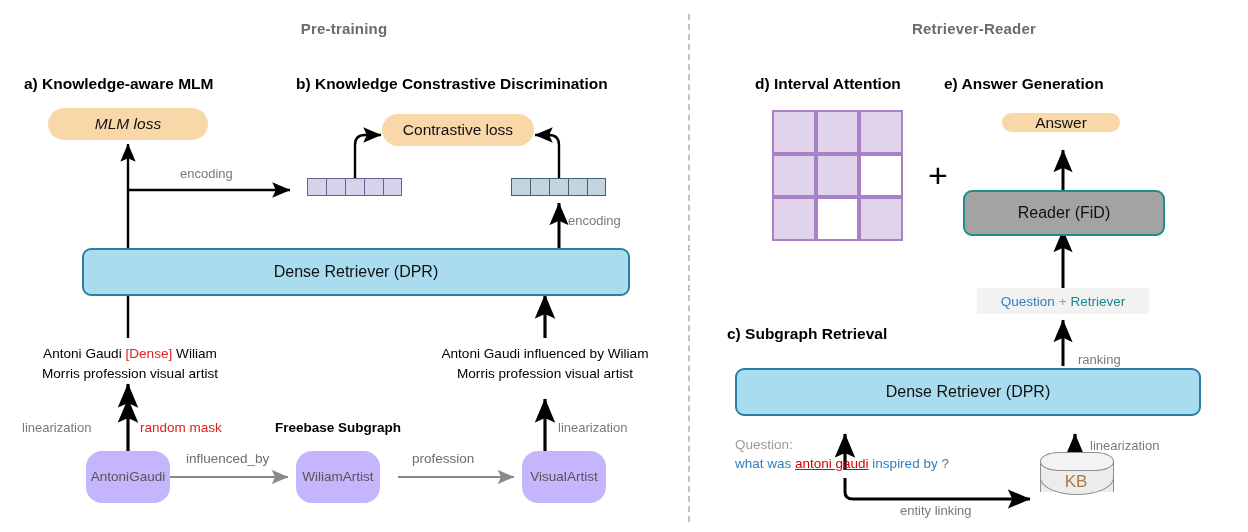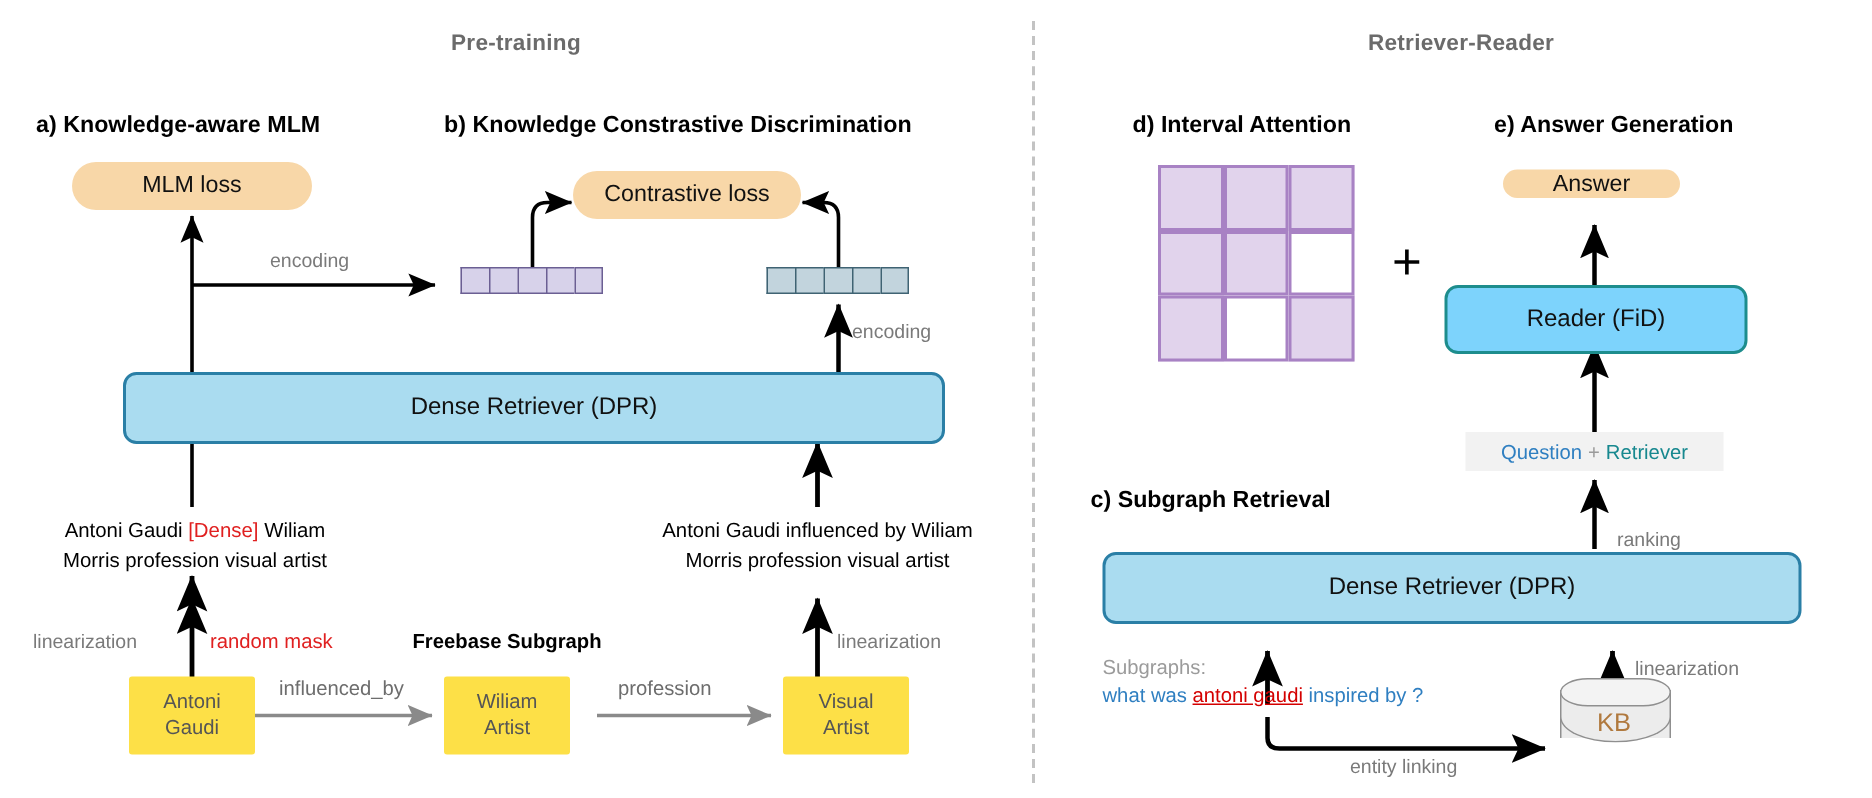--- a/index.html
+++ b/index.html
@@ -31,39 +31,39 @@
     display:flex;align-items:center;justify-content:center;
     font-size:15.5px;color:#111;white-space:nowrap;
   }
 
   
   .module{
     display:flex;align-items:center;justify-content:center;
     border-radius:9px;font-size:16px;color:#111;white-space:nowrap;
   }
   .module.dpr{background:#aadcf0;border:2px solid #2a7fa6;}
-  .module.reader{background:#7dd3fc;border:2px solid #1d8d8d;}
+  .module.reader{background:#a3a3a3;border:2px solid #1d8d8d;}
 
   
   .vector{display:flex;}
   .vector .cell{box-sizing:border-box;}
   .vector.purple .cell{background:#d7d2ea;border:1.5px solid #6b5f93;border-right-width:0;}
   .vector.purple .cell:last-child{border-right-width:1.5px;}
   .vector.blue .cell{background:#c2d4dd;border:1.5px solid #3f6373;border-right-width:0;}
   .vector.blue .cell:last-child{border-right-width:1.5px;}
 
   
   .matrix{display:grid;grid-template-columns:repeat(3,1fr);grid-template-rows:repeat(3,1fr);}
   .matrix .mcell{box-sizing:border-box;border:2px solid #a882c4;background:#ffffff;}
   .matrix .mcell.on{background:#e1d3ec;}
 
   
   .node{
-    background:#fde047;border-radius:2px;
-    display:flex;flex-direction:column;align-items:center;justify-content:center;
+    background:#c4b5fd;border-radius:16px;
+    display:flex;flex-direction:row;align-items:center;justify-content:center;
     font-size:13.5px;color:#555;line-height:1.25;white-space:nowrap;
   }
 
   
   .lbl{font-size:13px;color:#7a7a7a;white-space:nowrap;}
   .lbl-red{font-size:13.5px;color:#e02020;white-space:nowrap;}
   .lbl-bold{font-size:13.5px;font-weight:bold;color:#000;white-space:nowrap;}
 
   
   .sent{font-size:13.6px;color:#000;line-height:1.5;text-align:center;white-space:nowrap;}
@@ -186,21 +186,21 @@
   </g>
 </svg>
 
 <div class="abs section-title ctr" style="left:0;top:20px;width:688px;">Pre-training</div>
 <div class="abs section-title ctr" style="left:700px;top:20px;width:548px;">Retriever-Reader</div>
 
 <div class="abs divider" style="left:688px;top:14px;height:508px;"></div>
 
 <div class="abs panel-title" style="left:24px;top:75px;">a) Knowledge-aware MLM</div>
 
-<div class="abs pill" style="left:48px;top:108px;width:160px;height:32px;">
+<div class="abs pill" style="left:48px;top:108px;width:160px;height:32px;font-style:italic;">
   <span>MLM loss</span>
 </div>
 
 <div class="abs lbl" style="left:180px;top:166px;">encoding</div>
 
 <div class="abs sent" style="left:8px;top:344px;width:244px;">
   <span>Antoni Gaudi </span><span class="mask">[Dense]</span><span> Wiliam</span><br>
   <span>Morris profession visual artist</span>
 </div>
 
@@ -270,21 +270,21 @@
   <div class="mcell on"></div>
   <div class="mcell on"></div>
   <div class="mcell"></div>
   <div class="mcell on"></div>
   <div class="mcell"></div>
   <div class="mcell on"></div>
 </div>
 
 <div class="abs plusbig" style="left:928px;top:158px;">+</div>
 
-<div class="abs panel-title" style="left:996px;top:75px;">e) Answer Generation</div>
+<div class="abs panel-title" style="left:944px;top:75px;">e) Answer Generation</div>
 
 <div class="abs pill" style="left:1002px;top:113px;width:118px;height:19px;">
   <span>Answer</span>
 </div>
 
 <div class="abs module reader" style="left:963px;top:190px;width:198px;height:42px;">
   <span>Reader (FiD)</span>
 </div>
 
 <div class="abs chip" style="left:977px;top:288px;width:172px;height:26px;">
@@ -296,21 +296,21 @@
 <div class="abs panel-title" style="left:727px;top:325px;">c) Subgraph Retrieval</div>
 
 <div class="abs lbl" style="left:1078px;top:352px;">ranking</div>
 
 <div class="abs module dpr" style="left:735px;top:368px;width:462px;height:44px;">
   <span>Dense Retriever (DPR)</span>
 </div>
 
 <div class="abs lbl" style="left:1090px;top:438px;">linearization</div>
 
-<div class="abs qlabel" style="left:735px;top:437px;">Subgraphs:</div>
+<div class="abs qlabel" style="left:735px;top:437px;">Question:</div>
 
 <div class="abs qtext" style="left:735px;top:456px;">
   <span>what was </span><span class="ent">antoni gaudi</span><span> inspired by ?</span>
 </div>
 
 <div class="abs lbl" style="left:900px;top:503px;">entity linking</div>
 
 <div class="kb" style="left:1040px;top:452px;width:72px;height:46px;">
   <div class="body"></div>
   <div class="btm"></div>

